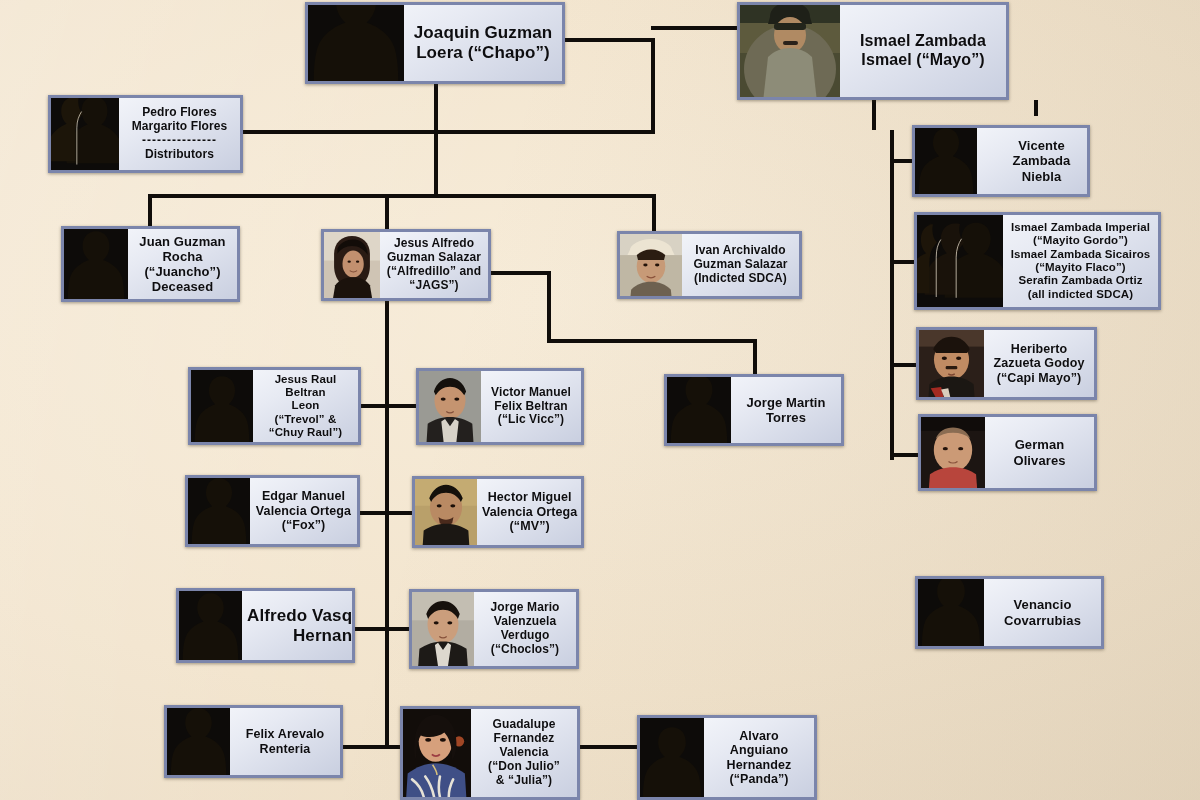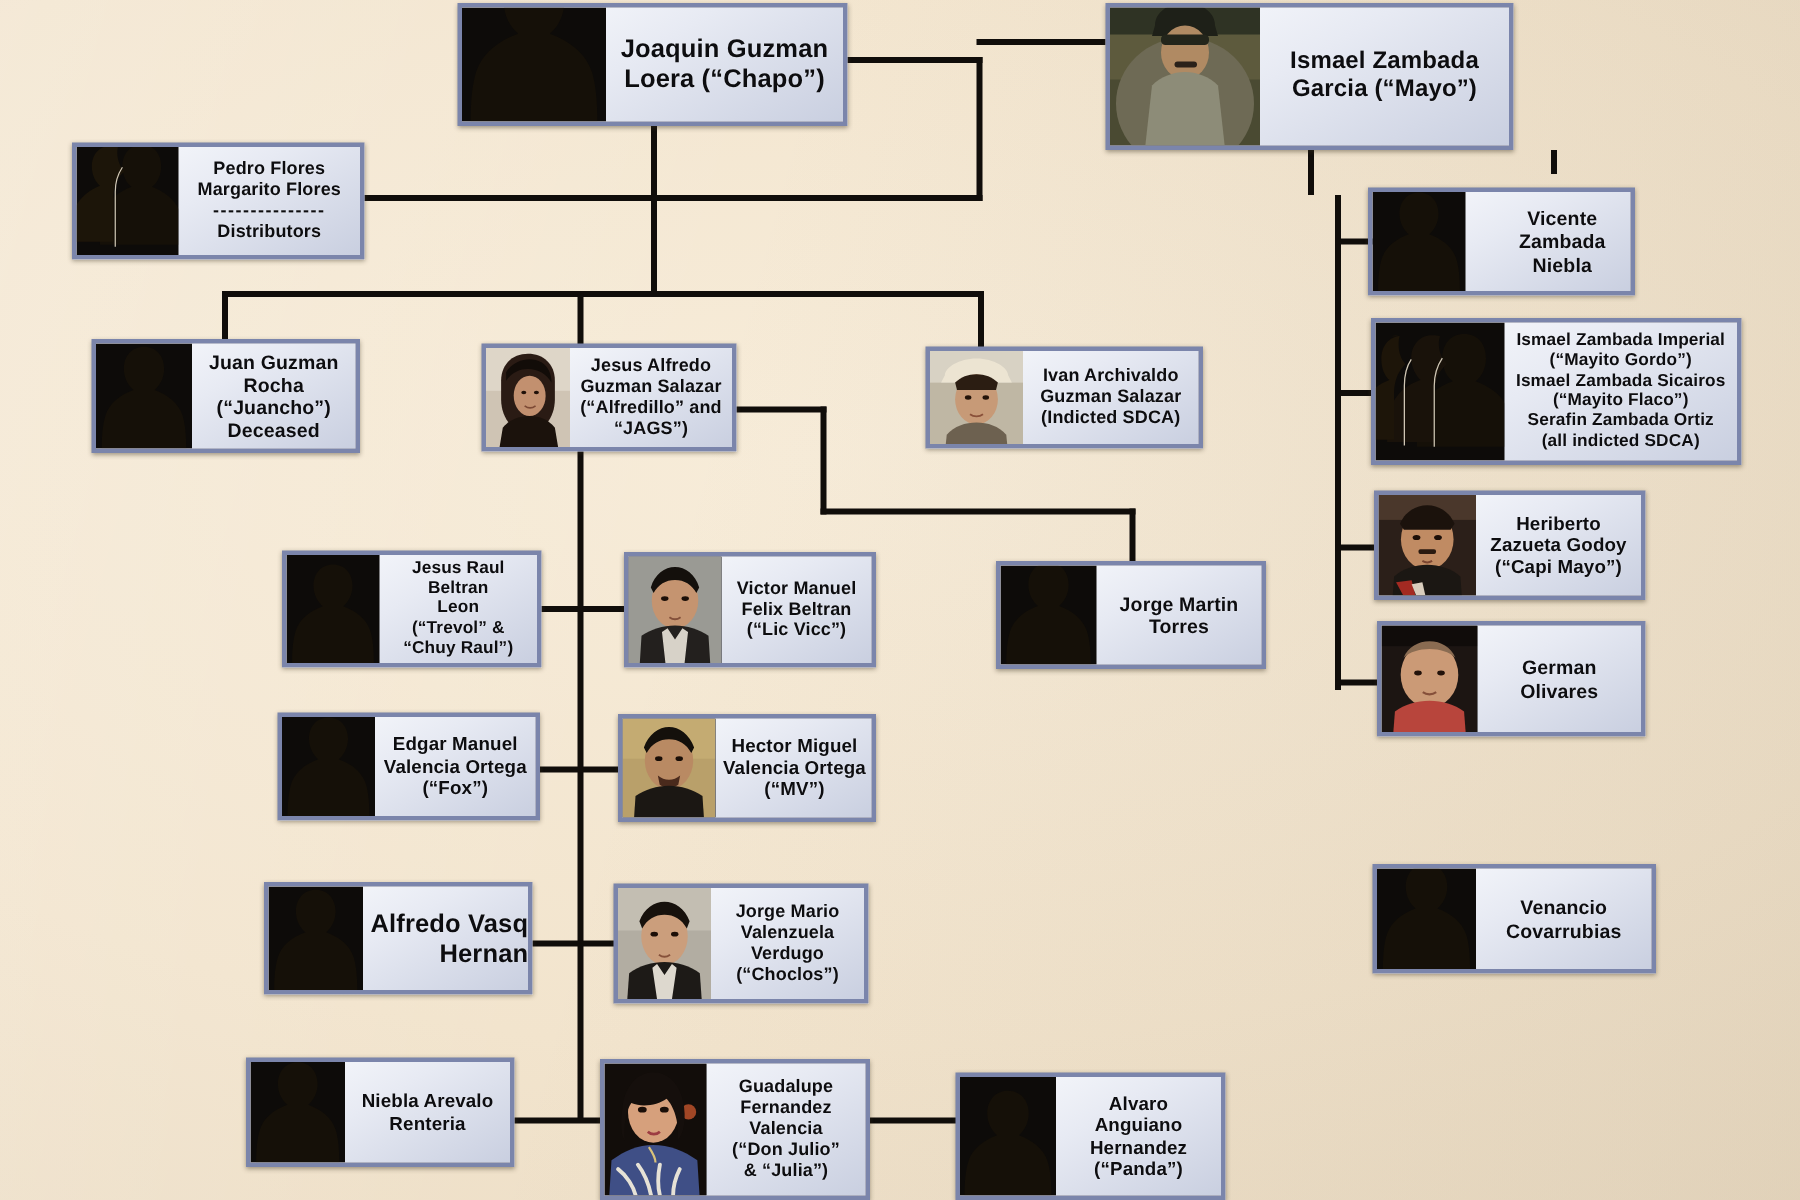--- a/index.html
+++ b/index.html
@@ -119,21 +119,21 @@
     <div class="node" style="left: 737px; top: 2px; width: 272px; height: 98px;">
       <div class="pic" style="flex-basis: 100px; width: 100px;">
         <div class="photo">
           <svg>
             <use href="#sym-photo-mayo"></use>
           </svg>
         </div>
       </div>
       <div class="label" style="font-size: 16px;">
         <span class="ln">Ismael Zambada</span>
-        <span class="ln">Garcia (“Mayo”)</span>
+        <span class="ln">Ismael (“Mayo”)</span>
       </div>
     </div>
     <div class="node" style="left: 48px; top: 95px; width: 195px; height: 78px;">
       <div class="pic" style="flex-basis: 68px; width: 68px;">
         <div class="sil">
           <svg>
             <use href="#sym-silhouette-pair"></use>
           </svg>
         </div>
       </div>
@@ -360,21 +360,21 @@
     </div>
     <div class="node" style="left: 164px; top: 705px; width: 179px; height: 73px;">
       <div class="pic" style="flex-basis: 63px; width: 63px;">
         <div class="sil">
           <svg>
             <use href="#sym-silhouette"></use>
           </svg>
         </div>
       </div>
       <div class="label" style="font-size: 12.5px;">
-        <span class="ln">Niebla Arevalo</span>
+        <span class="ln">Felix Arevalo</span>
         <span class="ln">Renteria</span>
       </div>
     </div>
     <div class="node" style="left: 400px; top: 706px; width: 180px; height: 94px;">
       <div class="pic" style="flex-basis: 68px; width: 68px;">
         <div class="photo">
           <svg>
             <use href="#sym-photo-julia"></use>
           </svg>
         </div>

